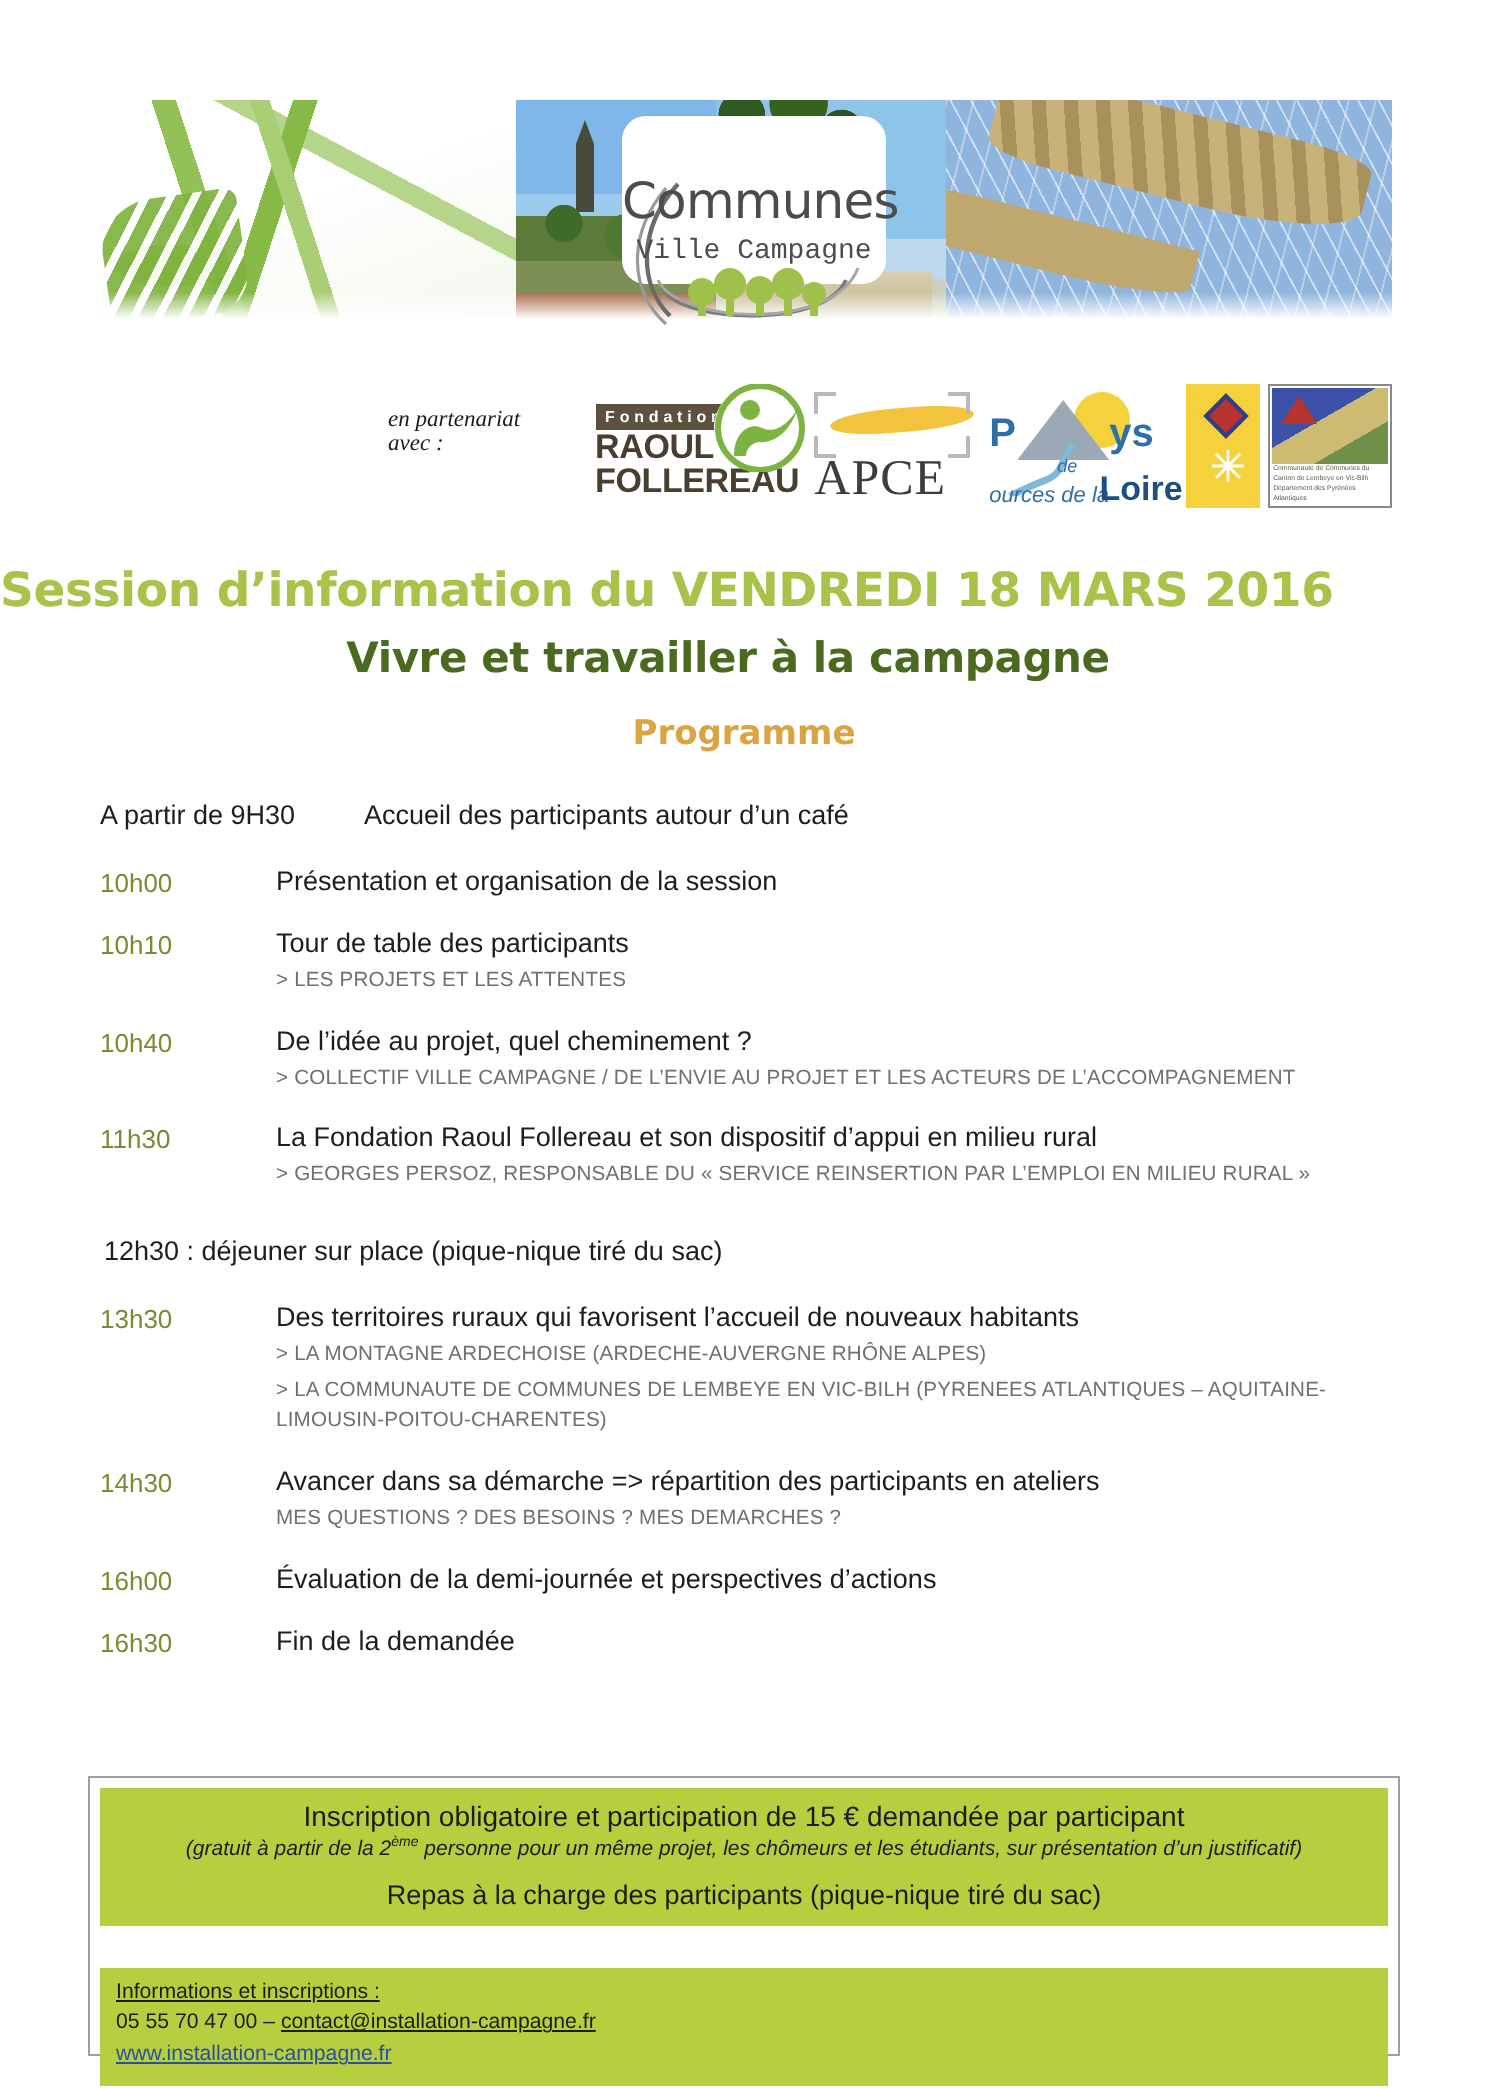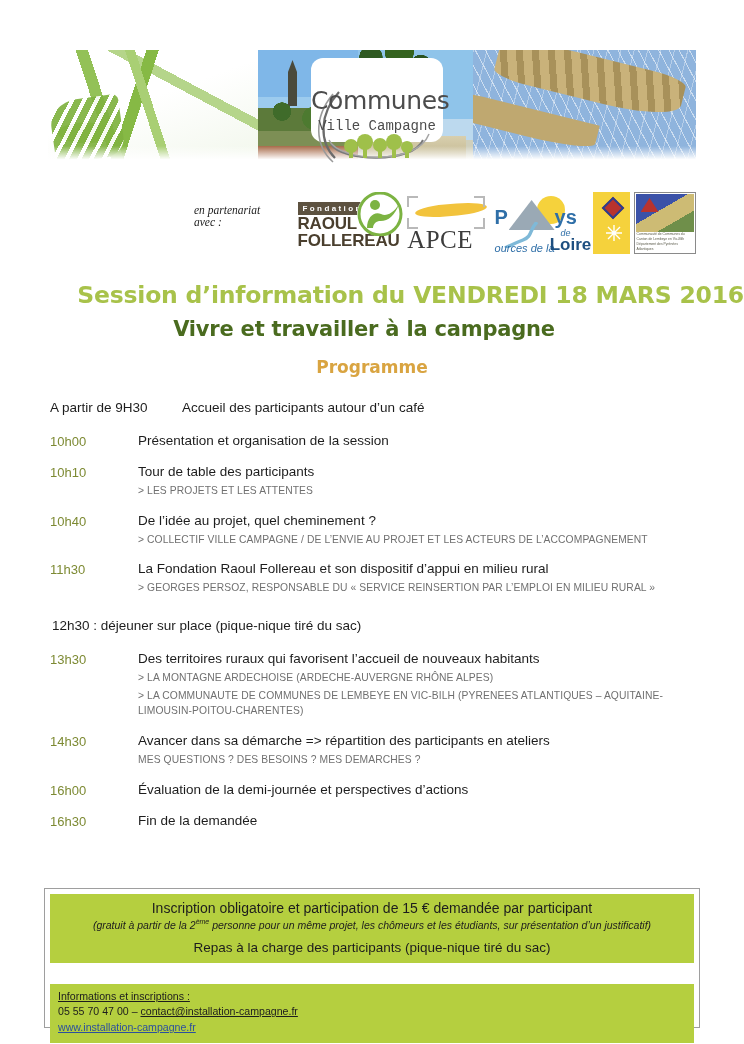--- a/index.html
+++ b/index.html
@@ -85,38 +85,38 @@
   .apce-corner { position:absolute; width:11px; height:11px; border:2px solid #b9b9b9; }
   .apce-word { position:absolute; left:0; bottom:0; font-size:25px; color:#3d3d3d;
       font-family:"Liberation Serif", serif; letter-spacing:.5px; }
   .logo-pays { position:relative; width:112px; height:62px; margin-left:6px; }
   .pays-sun { position:absolute; left:44px; top:4px; width:28px; height:28px; border-radius:50%; background:#f5d23c; }
   .pays-mt { position:absolute; left:16px; top:8px; width:46px; height:30px;
       background:#9aa9b5; clip-path:polygon(50% 0,100% 100%,0 100%); }
   .pays-river { position:absolute; left:10px; top:30px; width:60px; height:26px; }
   .pays-p { position:absolute; left:2px; top:14px; font-size:20px; font-weight:700; color:#2f6fa8; }
   .pays-ys { position:absolute; left:62px; top:14px; font-size:20px; font-weight:700; color:#2f6fa8; }
-  .pays-de { position:absolute; left:36px; top:36px; font-size:9px; font-style:italic; color:#2f6fa8;padding-left:32px; }
+  .pays-de { position:absolute; left:36px; top:36px; font-size:9px; font-style:italic; color:#2f6fa8; }
   .pays-src { position:absolute; left:2px; bottom:0; font-size:11px; font-style:italic; color:#2f6fa8; }
   .pays-loire { position:absolute; right:-2px; bottom:-1px; font-size:17px; font-weight:700; color:#1e4f80; }
   .logo-cc { position:relative; width:42px; height:62px; margin-left:4px; background:#f5d23c; }
   .cc-diamond { position:absolute; left:12px; top:8px; width:16px; height:16px; background:#b8332e;
       transform:rotate(45deg); border:2px solid #2b3f8f; }
   .cc-flower { position:absolute; left:12px; top:32px; width:18px; height:18px;
       background:radial-gradient(circle 4px at 50% 50%, #f5d23c 0 60%, transparent 62%); }
   .logo-comm { position:relative; width:72px; height:62px; margin-left:4px; border:1px solid #8a8a8a; }
   .comm-art { position:absolute; left:1px; top:1px; right:1px; height:38px;
       background:linear-gradient(150deg,#3b52a8 0 42%, #cdbb74 42% 70%, #6f8f4a 70% 100%); }
   .comm-roof { position:absolute; left:5px; top:4px; width:18px; height:14px; background:#b8332e;
       clip-path:polygon(50% 0,100% 100%,0 100%); }
   .comm-cap { position:absolute; left:2px; bottom:1px; right:2px; font-size:3.4px; color:#5a5a4a;
       line-height:1.5; }
 
   
-  .title-main { position:absolute; left:0; top:281px; width:744px; text-align:right;
+  .title-main { position:absolute; left:0; top:281px; width:744px; text-align:left;
       font-size:23.5px; font-weight:700; color:#a8c24a;
       font-family:"DejaVu Sans", sans-serif; letter-spacing:-.2px; }
   .title-sub { position:absolute; left:0; top:317px; width:728px; text-align:center;
       font-size:21px; font-weight:700; color:#4a6b1f;
       font-family:"DejaVu Sans", sans-serif; letter-spacing:-.2px; }
   .title-prog { position:absolute; left:0; top:357px; width:744px; text-align:center;
       font-size:17px; font-weight:700; color:#d9a441;
       font-family:"DejaVu Sans", sans-serif; }
 
   

